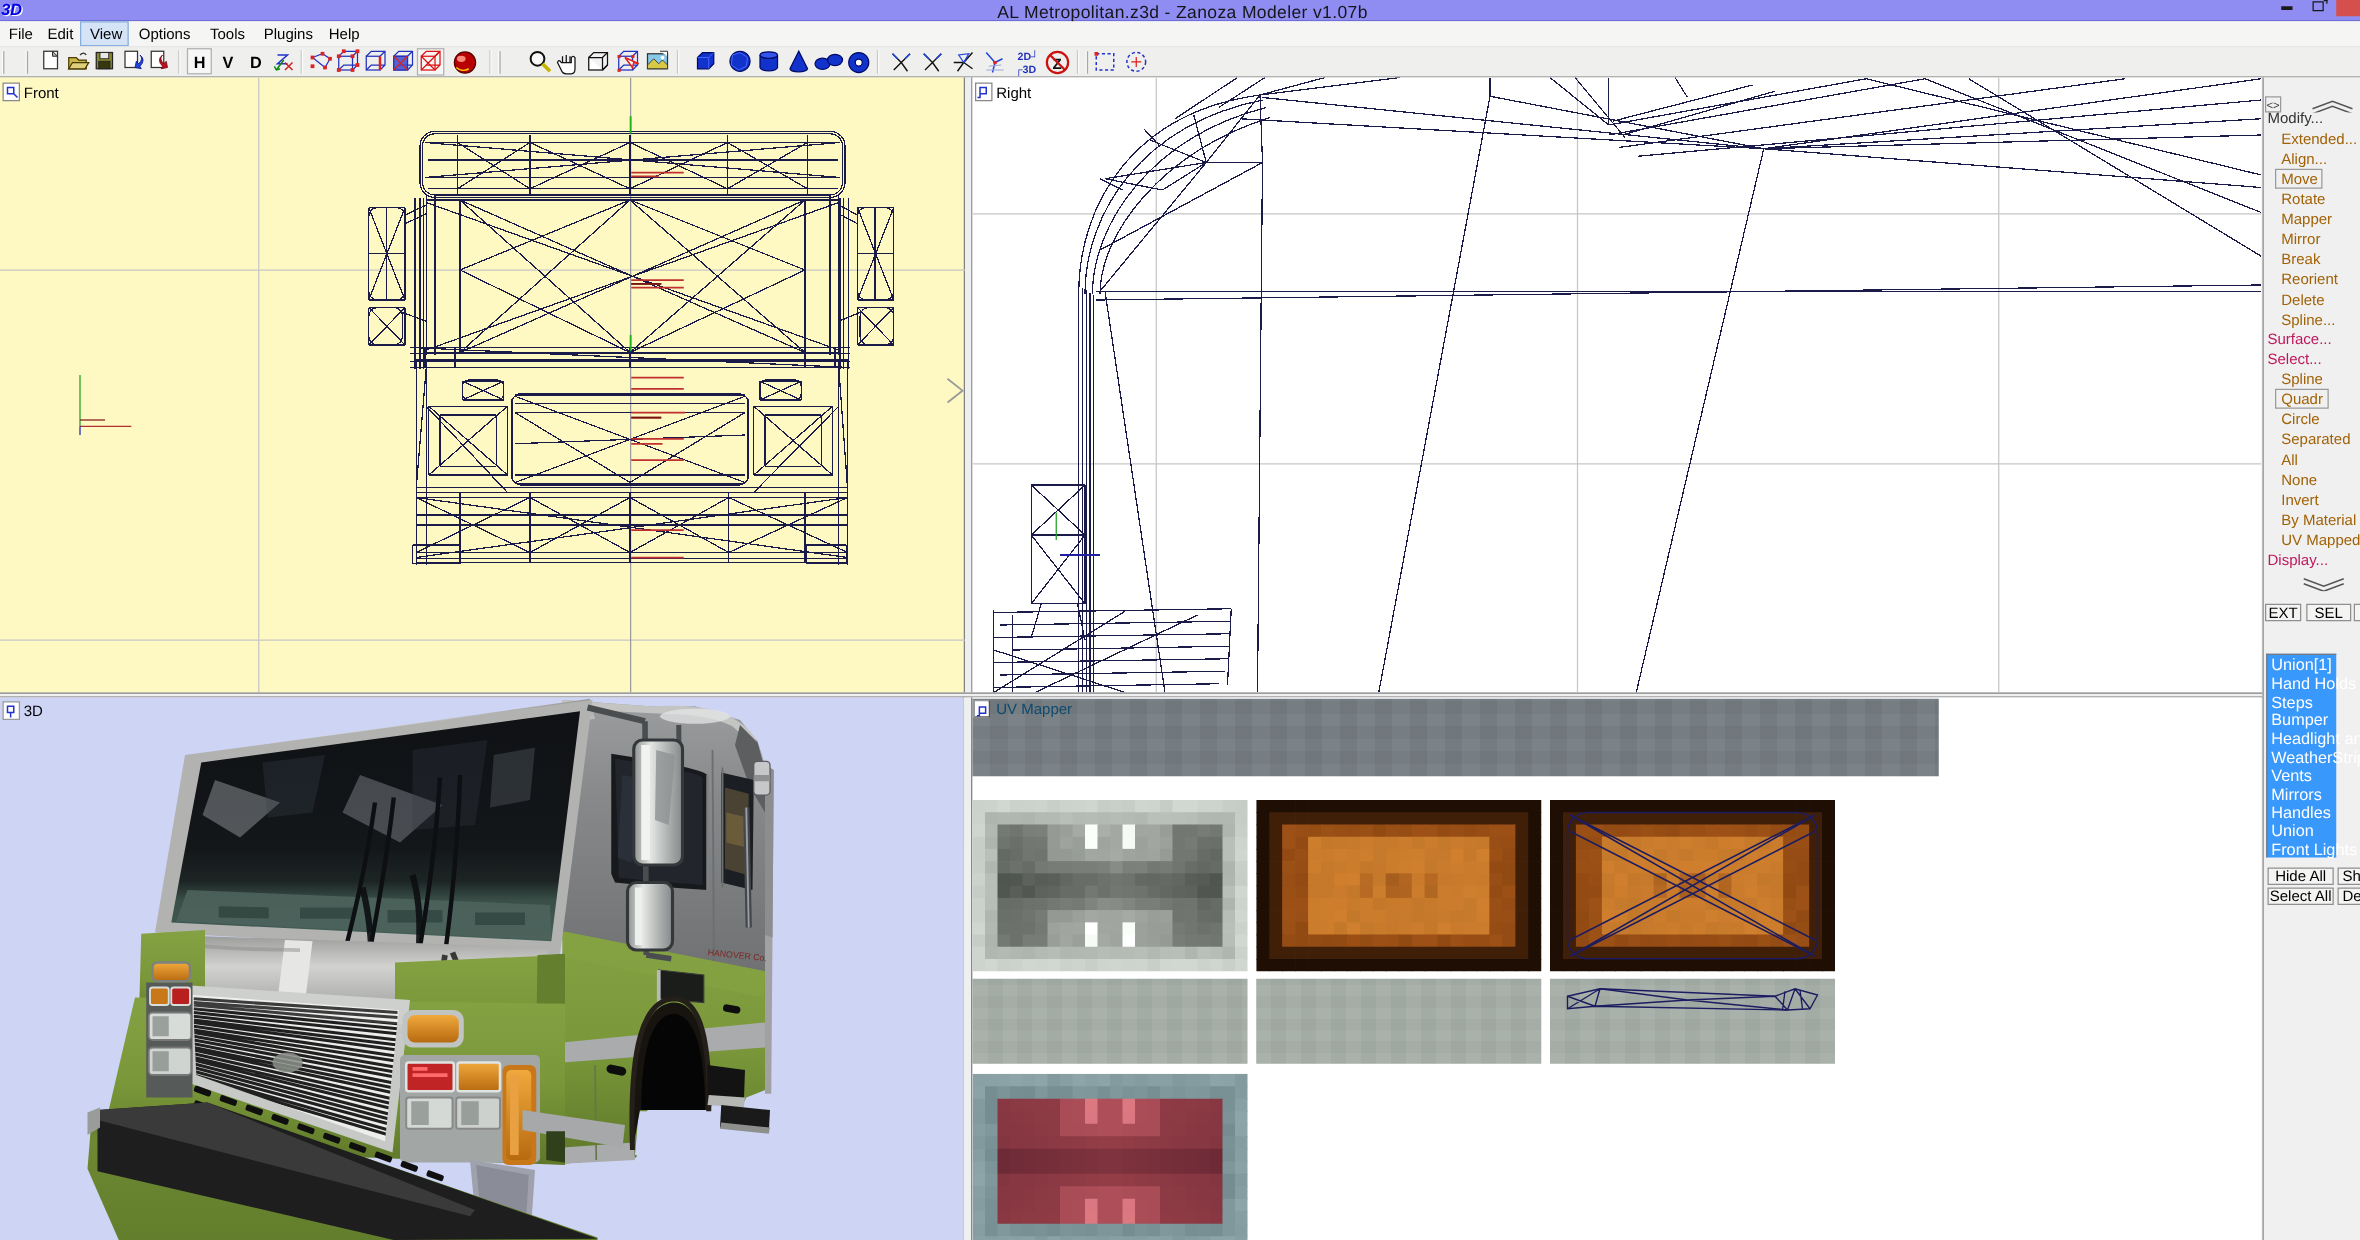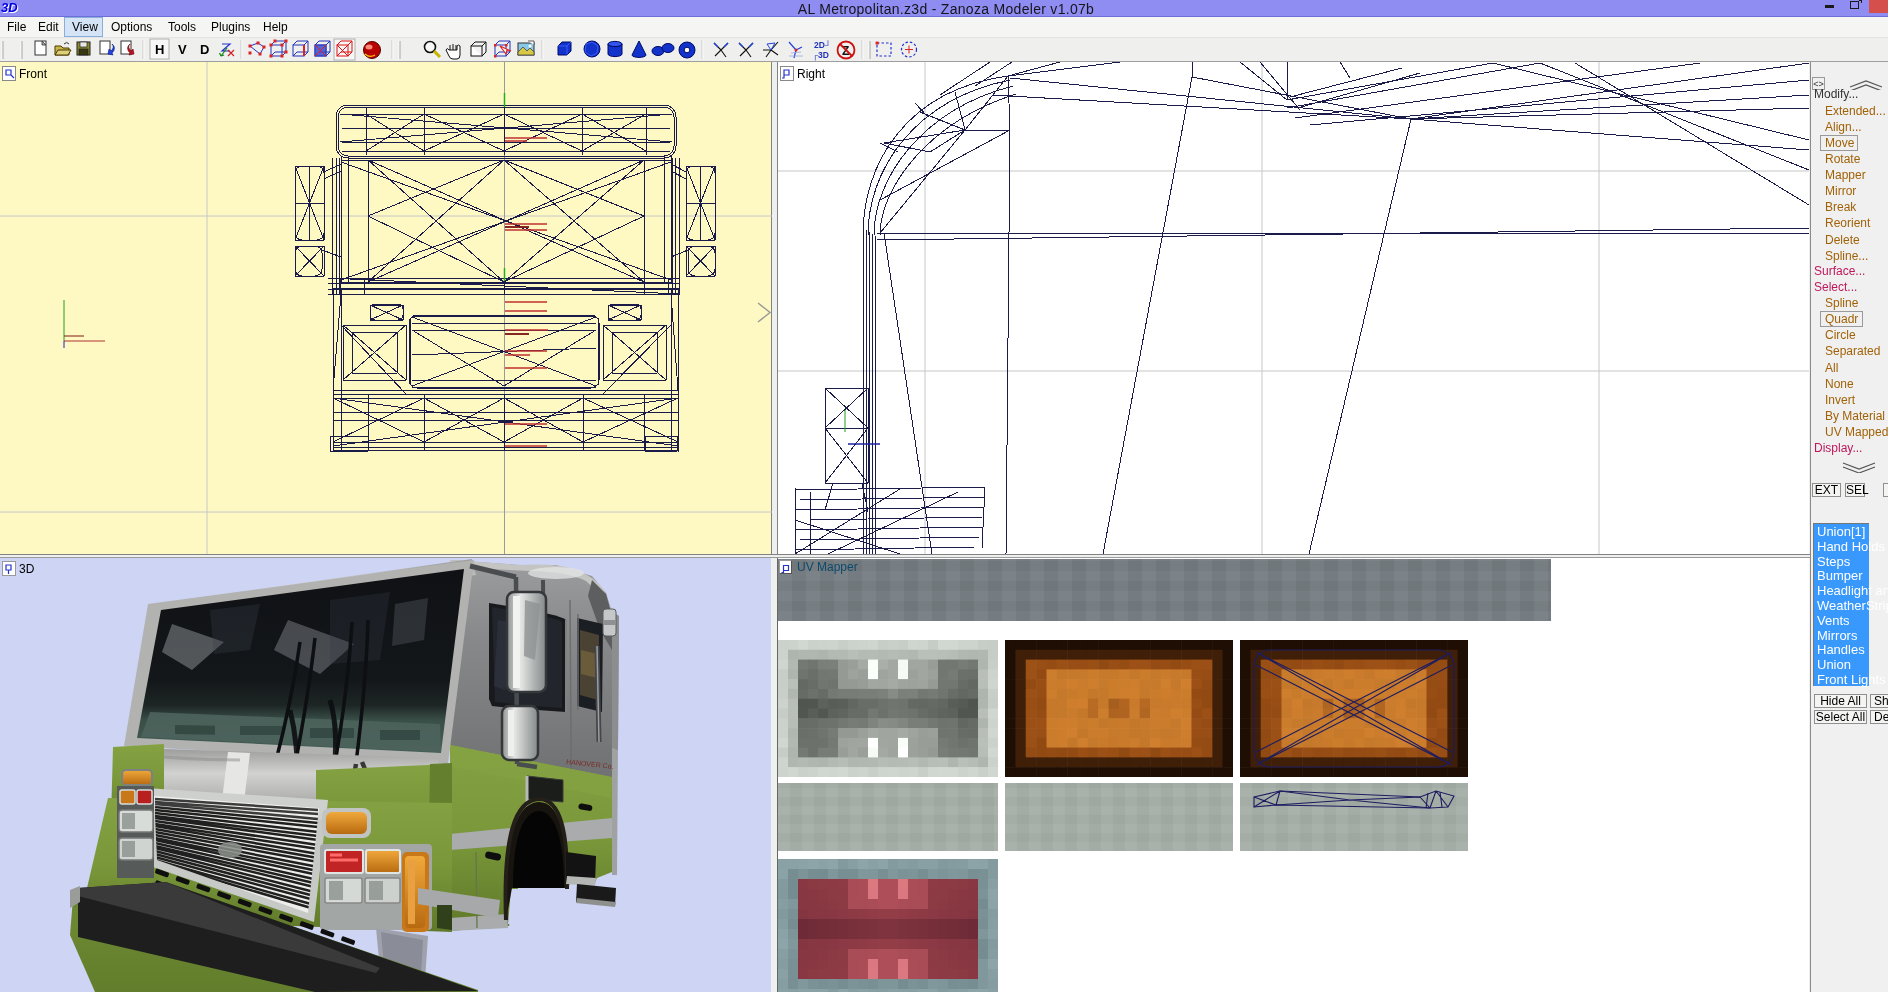--- a/index.html
+++ b/index.html
@@ -1723,21 +1723,21 @@
       <div class="pitem" style="top:331px">Invert</div>
       <div class="pitem" style="top:347px">By Material</div>
       <div class="pitem" style="top:363px">UV Mapped</div>
       <div class="pgroup" style="top:379px">Display...</div>
       <div class="pbox" style="left:9px;top:73px;width:38px;height:16px"></div>
       <div class="pbox" style="left:9px;top:249px;width:43px;height:16px"></div>
       <svg class="abs" style="left:30px;top:399px" width="40" height="12">
         <path d="M2 2 L18 8 L34 2 M2 6 L18 12 L34 6" fill="none" stroke="#555" stroke-width="1.2"></path>
       </svg>
       <div class="pbtn" style="left:1px;top:421px;width:29px;">EXT</div>
-      <div class="pbtn" style="left:34px;top:421px;width:20px;">SEL</div>
+      <div class="pbtn" style="left:34px;top:421px;width:36px;">SEL</div>
       <div class="pbtn" style="left:72px;top:421px;width:8px;"></div>
       <div class="abs" id="bluelist">
         <div class="blitem" style="top:0px">Union[1]</div>
         <div class="blitem" style="top:15px">Hand Holds</div>
         <div class="blitem" style="top:30px">Steps</div>
         <div class="blitem" style="top:44px">Bumper</div>
         <div class="blitem" style="top:59px">Headlight and</div>
         <div class="blitem" style="top:74px">WeatherStrips</div>
         <div class="blitem" style="top:89px">Vents</div>
         <div class="blitem" style="top:104px">Mirrors</div>

